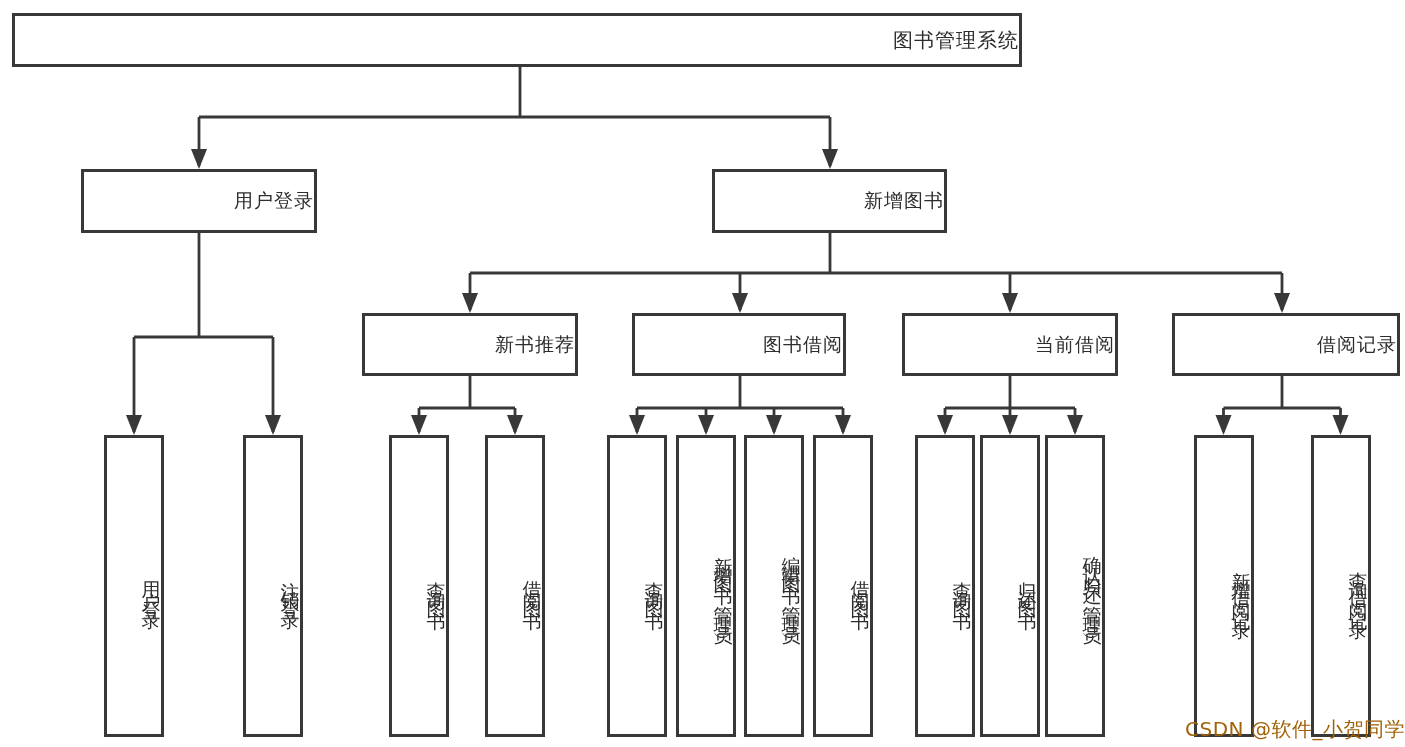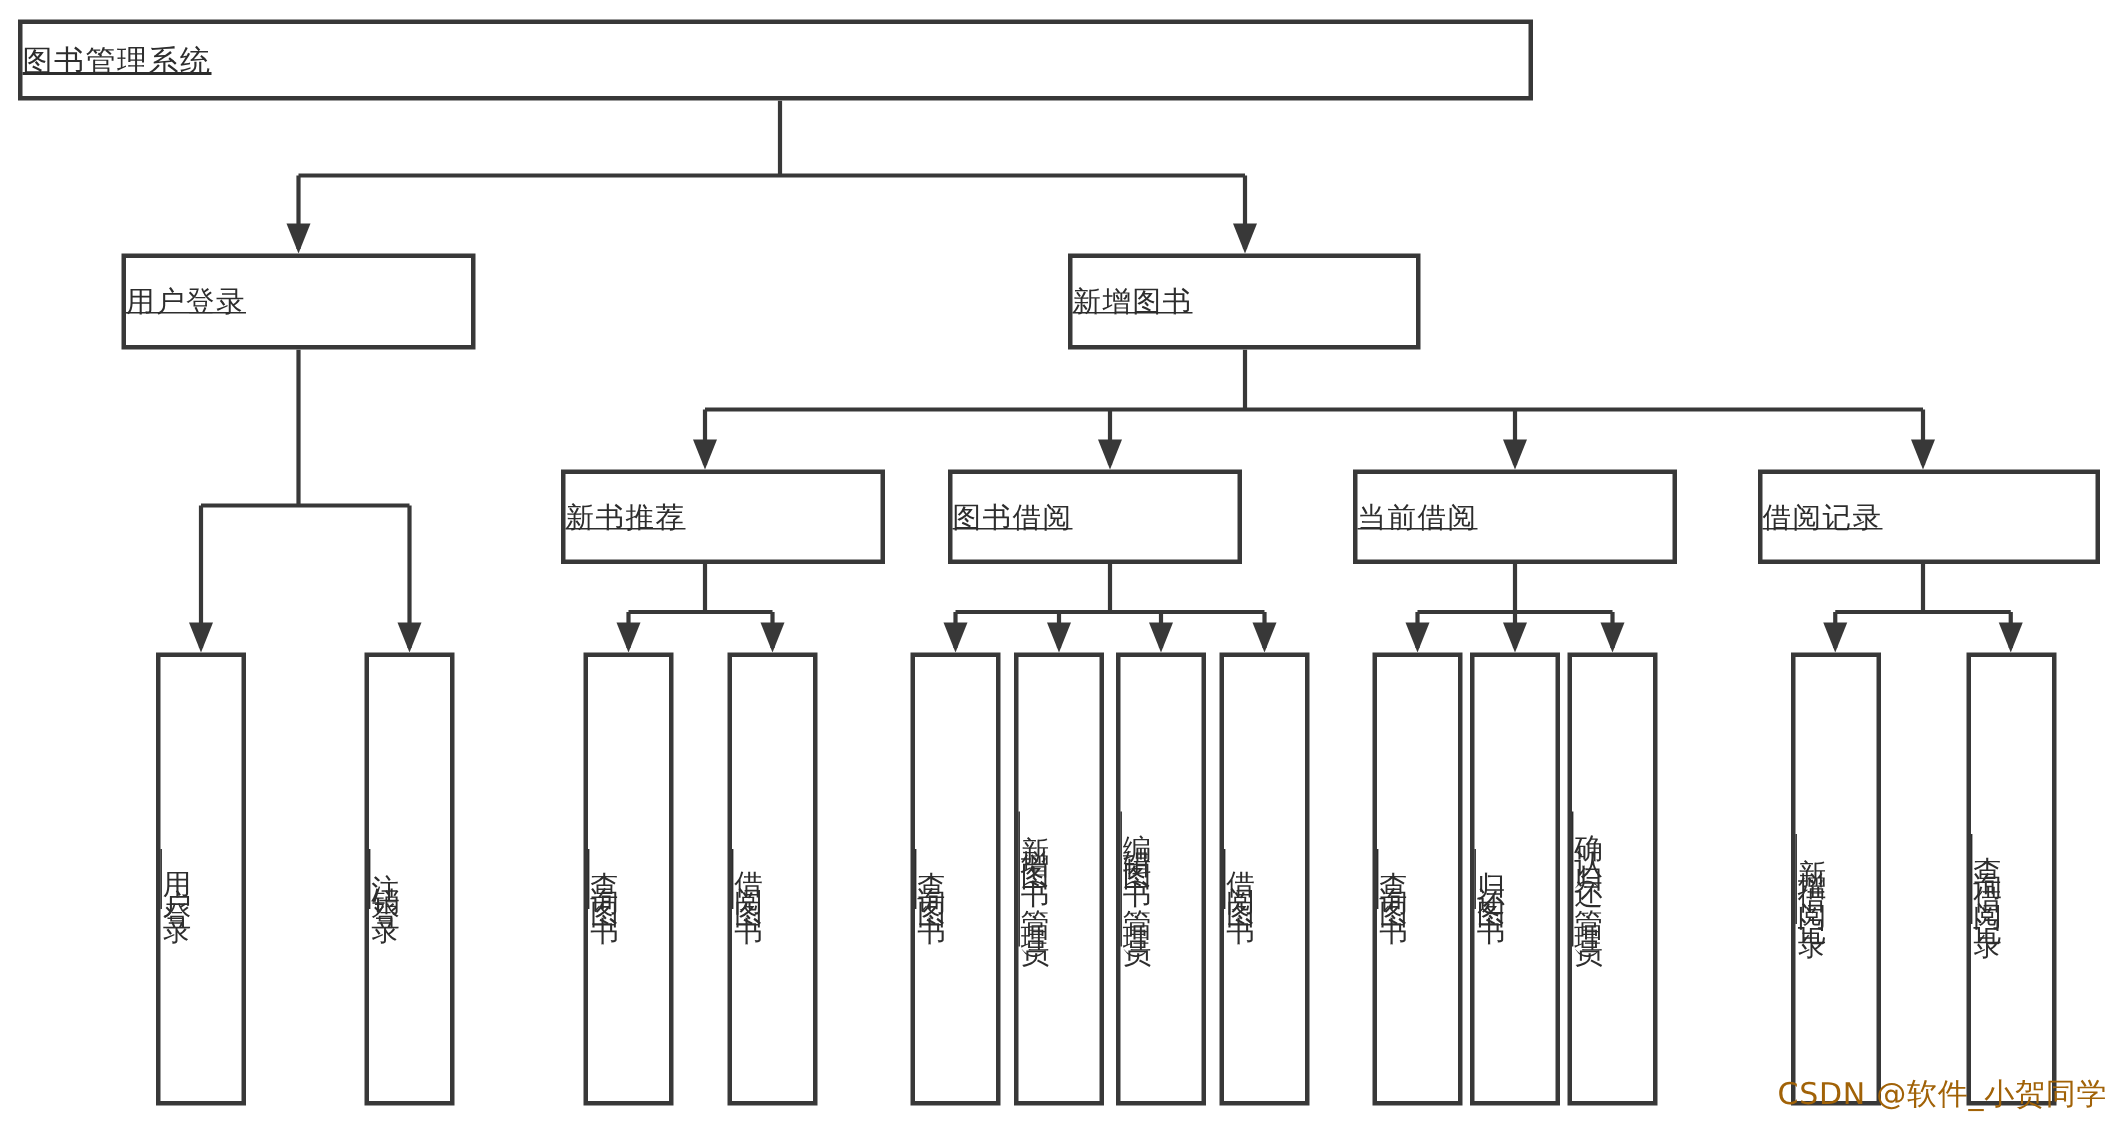--- a/index.html
+++ b/index.html
@@ -3,22 +3,22 @@
 <meta charset="utf-8">
 <style>
   html,body { margin:0; padding:0; background:#ffffff; }
   .stage {
     position:relative; width:1405px; height:747px; background:#ffffff;
     font-family:"DejaVu Sans","Liberation Sans",sans-serif; overflow:hidden;
   }
   .connectors { position:absolute; left:0; top:0; z-index:1; }
   .box {
     position:absolute; box-sizing:border-box; background:#ffffff;
-    border:3px solid #383838; display:flex; align-items:center; justify-content:flex-start;
-    color:#2d2d2d; z-index:2;text-decoration:underline;
+    border:3px solid #383838; display:flex; align-items:center; justify-content:flex-end;
+    color:#2d2d2d; z-index:2;
   }
   .h-label { font-size:19px; letter-spacing:1px; white-space:nowrap; }
   .root-label { font-size:20px; letter-spacing:1px; }
   .vtext {
     writing-mode:vertical-rl; text-orientation:mixed;
     font-size:19px; letter-spacing:10px; line-height:1.05; color:#2d2d2d;
   }
   .watermark {
     position:absolute; left:1185px; top:716px; z-index:5;
     font-size:20px; color:#a16207; white-space:nowrap; letter-spacing:0.5px;
@@ -99,24 +99,24 @@
     <span class="root-label">图书管理系统</span>
   </div>
 
   <div class="box" style="left:81px; top:169px; width:236px; height:64px;">
     <span class="h-label">用户登录</span>
   </div>
   <div class="box" style="left:712px; top:169px; width:235px; height:64px;">
     <span class="h-label">新增图书</span>
   </div>
 
-  <div class="box" style="left:362px; top:313px; width:216px; height:63px;margin-left:12px;">
+  <div class="box" style="left:362px; top:313px; width:216px; height:63px;">
     <span class="h-label">新书推荐</span>
   </div>
-  <div class="box" style="left:632px; top:313px; width:196px; height:63px;">
+  <div class="box" style="left:632px; top:313px; width:214px; height:63px;">
     <span class="h-label">图书借阅</span>
   </div>
   <div class="box" style="left:902px; top:313px; width:216px; height:63px;">
     <span class="h-label">当前借阅</span>
   </div>
   <div class="box" style="left:1172px; top:313px; width:228px; height:63px;">
     <span class="h-label">借阅记录</span>
   </div>
 
   <div class="box" style="left:104px; top:435px; width:60px; height:302px;">

